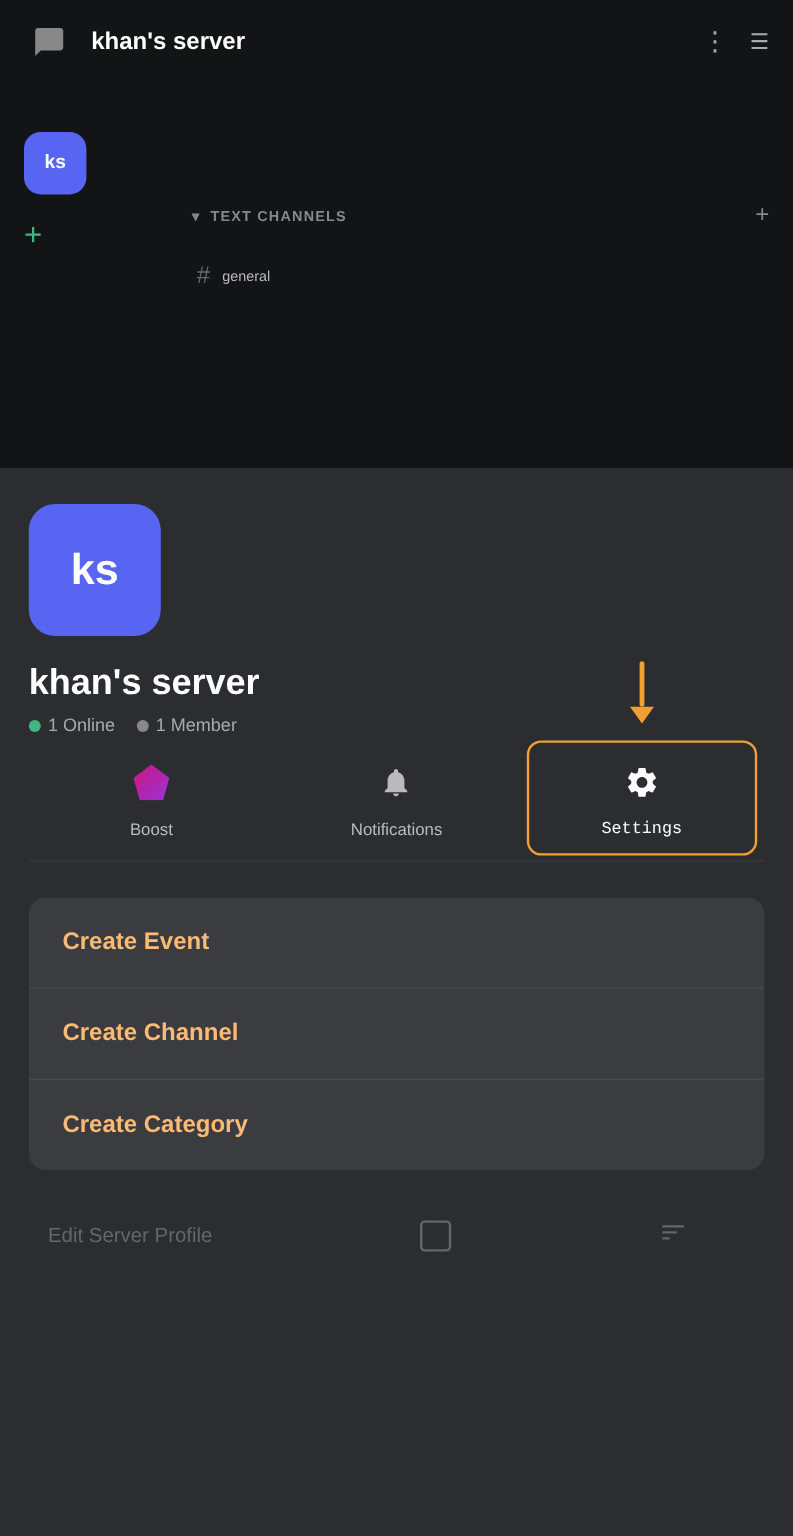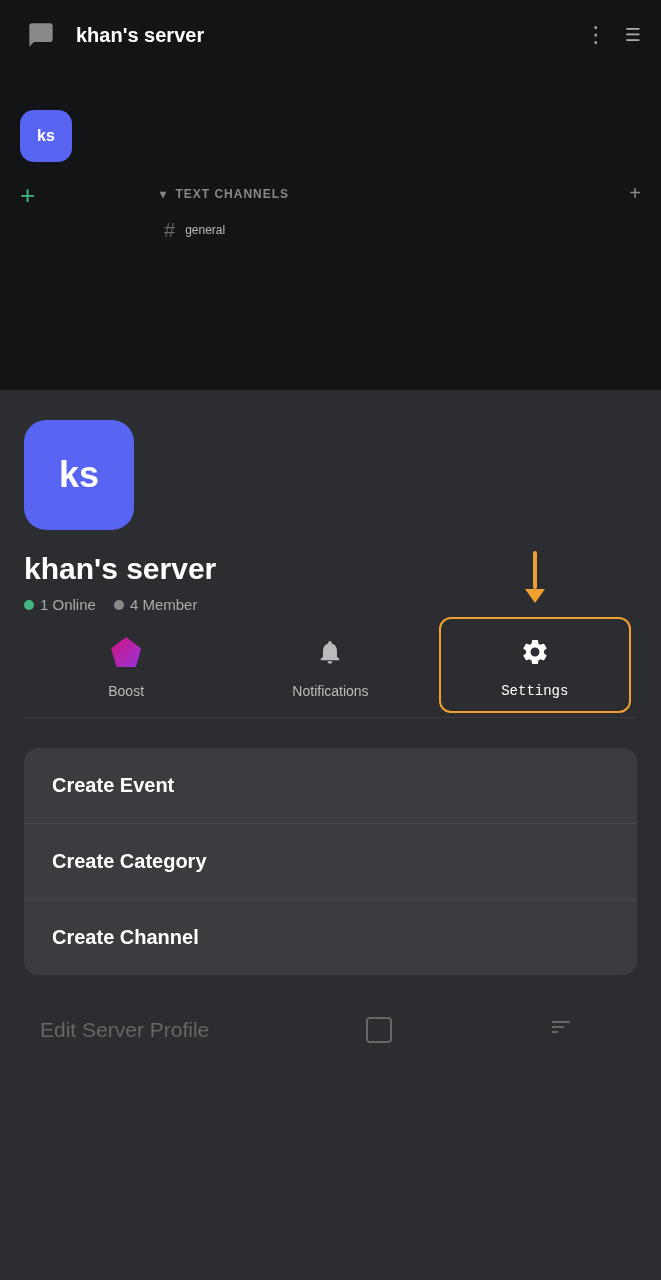--- a/index.html
+++ b/index.html
@@ -96,21 +96,21 @@
       color: #ccc;
       font-size: 16px;
       font-weight: 500;
       z-index: 2;
       border: 1px solid rgba(255,255,255,0.1);
     }
 
     
     .channels-header {
       position: absolute;
-      top: 182px;
+      top: 168px;
       left: 140px;
       right: 0;
       display: flex;
       align-items: center;
       padding: 0 20px;
       z-index: 2;
       justify-content: flex-end;
     }
     .channels-header-label {
       flex: 1;
@@ -269,21 +269,21 @@
 
     
     .menu-list {
       background: #3a3c40;
       border-radius: 14px;
       overflow: hidden;
       margin-bottom: 20px;
     }
     .menu-item {
       padding: 26px 28px;
-      color: #ffffff;
+      color: #fdba74;
       font-size: 20px;
       font-weight: 600;
       cursor: pointer;
       border-bottom: 1px solid rgba(255,255,255,0.07);
     }
     .menu-item:last-child {
       border-bottom: none;
     }
 
     
@@ -317,21 +317,21 @@
       height: 70px;
       background: #2b2d31;
       display: flex;
       align-items: center;
       justify-content: space-between;
       padding: 0 40px;
       position: relative;
     }
     .bottom-bar-text {
       color: #666;
-      font-size: 21px;
+      font-size: 17px;
     }
     .bottom-bar-square {
       width: 26px; height: 26px;
       border: 2.5px solid #666;
       border-radius: 4px;
     }
     .bottom-bar-filter {
       font-size: 22px;
       color: #666;
     }
@@ -382,21 +382,21 @@
 
   <div class="server-name">khan's server</div>
 
   <div class="server-stats">
     <div class="stat-item">
       <span class="stat-dot dot-online"></span>
       <span>1 Online</span>
     </div>
     <div class="stat-item">
       <span class="stat-dot dot-member"></span>
-      <span>4 Member</span>
+      <span>1 Member</span>
     </div>
   </div>
 
   <div class="action-buttons-row">
 
     <div class="action-btn">
       <div class="action-btn-icon">
         <span class="boost-icon"></span>
       </div>
       <span class="action-btn-label">Boost</span>
@@ -426,24 +426,24 @@
     </div>
 
 
   </div>
 
   <div class="menu-list" style="margin-top: 20px;">
     <div class="menu-item">
       <span>Create Event</span>
     </div>
     <div class="menu-item">
+      <span>Create Channel</span>
+    </div>
+    <div class="menu-item">
       <span>Create Category</span>
-    </div>
-    <div class="menu-item">
-      <span>Create Channel</span>
     </div>
   </div>
 
   <div class="bottom-bar" style="margin: 0 -24px; padding: 0 40px;">
     <span class="bottom-bar-text">Edit Server Profile</span>
     <div class="bottom-bar-square"></div>
     <span class="bottom-bar-filter">
       <svg width="24" height="24" viewBox="0 0 24 24" fill="#666">
         <path d="M3 18h6v-2H3v2zM3 6v2h18V6H3zm0 7h12v-2H3v2z"></path>
       </svg>

